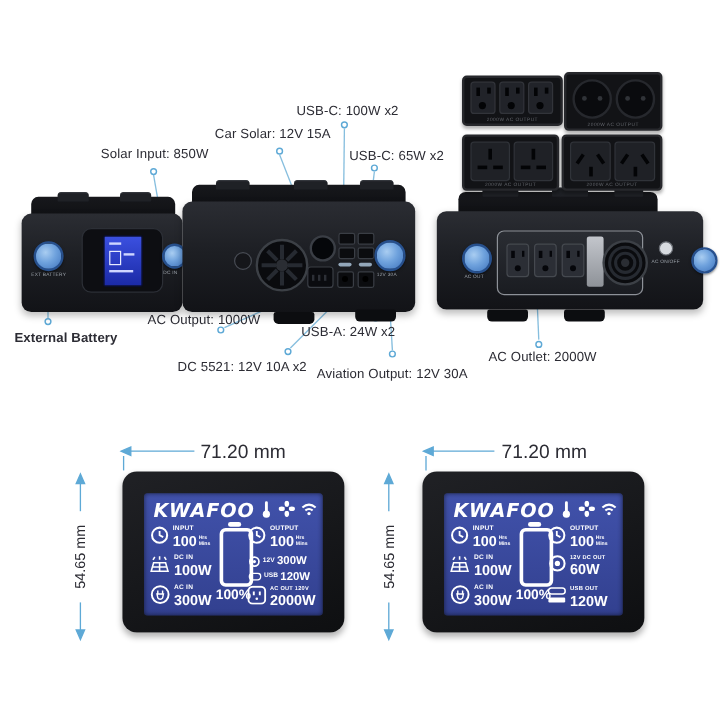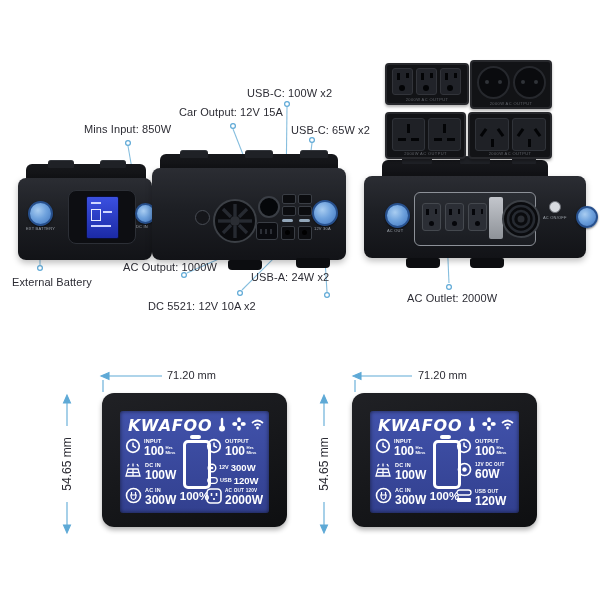--- a/index.html
+++ b/index.html
@@ -59,21 +59,21 @@
   .unit-stack{display:inline-flex;flex-direction:column;font-size:4.3px;font-weight:bold;
               line-height:1.15;margin-left:1.5px;margin-top:1px;}
   .batt{position:absolute;left:63px;top:29px;width:22px;height:43px;border:3px solid #fff;border-radius:5px;}
   .batt-nub{position:absolute;left:70px;top:24px;width:11px;height:4px;background:#fff;border-radius:2px;}
   .batt-pct{position:absolute;left:52px;top:79px;width:45px;text-align:center;font-size:11.5px;font-weight:bold;}
   .mini-line{display:flex;align-items:center;gap:2px;line-height:1;}
   .mini-line .ml-lbl{font-size:5.5px;font-weight:bold;}
   .mini-line .ml-val{font-size:9.5px;font-weight:bold;}
 
   
-  .dim-text{position:absolute;font-size:11px;color:#2c2c34;white-space:nowrap;}
+  .dim-text{position:absolute;font-size:16px;color:#2c2c34;white-space:nowrap;}
   .dim-text-v{position:absolute;font-size:12px;color:#2c2c34;white-space:nowrap;
               transform:rotate(-90deg);transform-origin:center center;width:70px;text-align:center;}
 </style>
 </head>
 <body>
 
 <div class="stage">
 
   <svg class="overlay">
     <g stroke="#86bede" stroke-width="1.1" fill="none">
@@ -113,28 +113,29 @@
       <line x1="356" y1="376" x2="412" y2="376"></line>
       <polygon points="353,376 361,372.5 361,379.5"></polygon>
       <line x1="355" y1="380" x2="355" y2="392"></line>
       <line x1="324" y1="398" x2="324" y2="426"></line>
       <polygon points="324,395 320.5,403 327.5,403"></polygon>
       <line x1="324" y1="502" x2="324" y2="530"></line>
       <polygon points="324,533 320.5,525 327.5,525"></polygon>
     </g>
   </svg>
 
-  <div class="callout" style="left:84px;top:123px;">Mins Input: 850W</div>
-  <div class="callout" style="left:179px;top:106px;">Car Output: 12V 15A</div>
+  <div class="callout" style="left:84px;top:123px;">Solar Input: 850W</div>
+  <div class="callout" style="left:179px;top:106px;">Car Solar: 12V 15A</div>
   <div class="callout" style="left:247px;top:87px;">USB-C: 100W x2</div>
   <div class="callout" style="left:291px;top:124px;">USB-C: 65W x2</div>
-  <div class="callout" style="left:12px;top:276px;">External Battery</div>
+  <div class="callout" style="left:12px;top:276px;font-weight:bold;">External Battery</div>
   <div class="callout" style="left:123px;top:261px;">AC Output: 1000W</div>
   <div class="callout" style="left:251px;top:271px;">USB-A: 24W x2</div>
   <div class="callout" style="left:148px;top:300px;">DC 5521: 12V 10A x2</div>
+  <div class="callout" style="left:264px;top:306px;">Aviation Output: 12V 30A</div>
   <div class="callout" style="left:407px;top:292px;">AC Outlet: 2000W</div>
 
   <div>
     <div class="dev-lid abs" style="left:26px;top:164px;width:120px;height:20px;"></div>
     <div class="grip abs" style="left:48px;top:160px;width:26px;height:7px;"></div>
     <div class="grip abs" style="left:100px;top:160px;width:26px;height:7px;"></div>
     <div class="dev-body abs" style="left:18px;top:178px;width:134px;height:82px;"></div>
     <div class="cap abs" style="left:28px;top:201px;width:21px;height:21px;"></div>
     <div class="cap-label" style="left:26px;top:226px;">EXT BATTERY</div>
 

